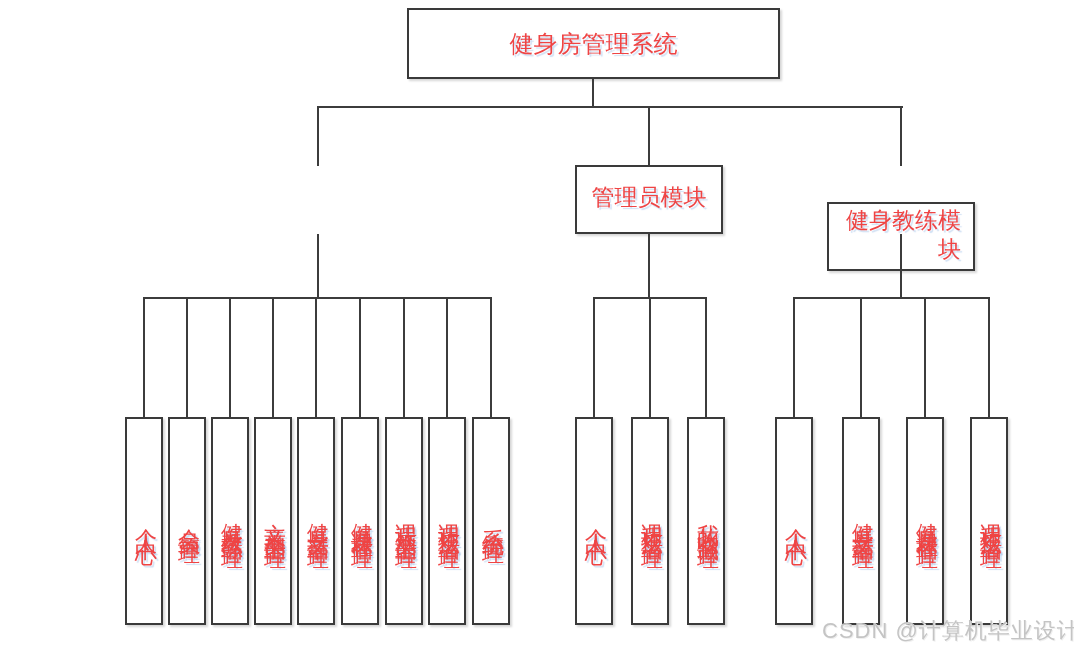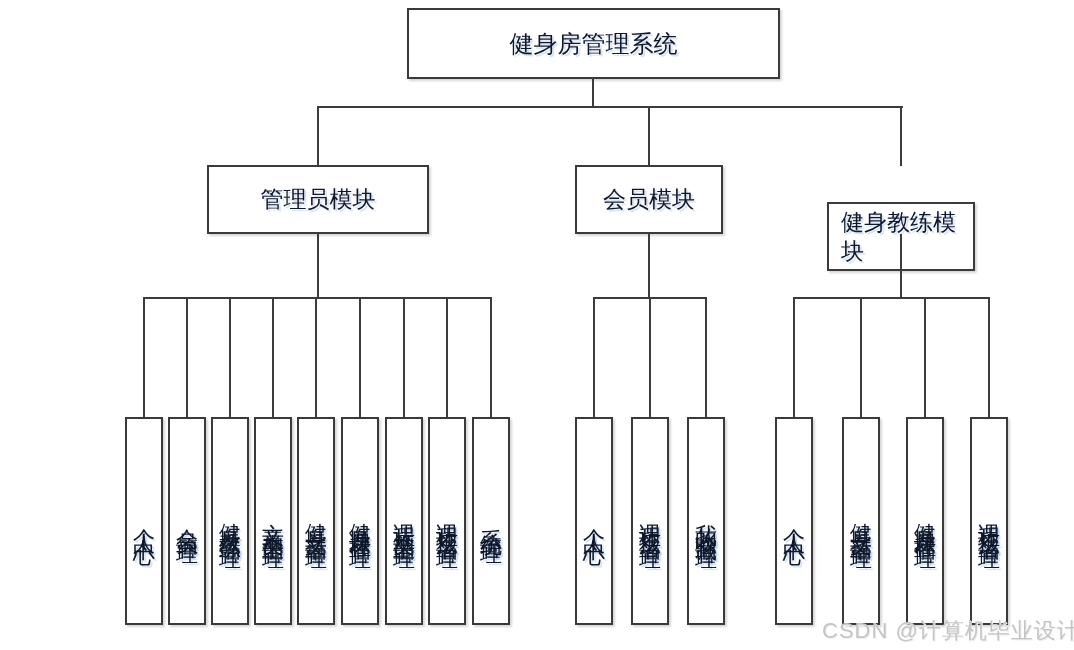--- a/index.html
+++ b/index.html
@@ -11,24 +11,25 @@
     overflow:hidden;
   }
   .box{
     position:absolute;
     box-sizing:border-box;
     background:#ffffff;
     border:2px solid #3a3a3a;
     display:flex;
     align-items:center;
     justify-content:center;
-    text-align:left;
-    color:#0f172a;
+    text-align:right;
+    color:#ef4444;
     box-shadow:2px 2px 2px rgba(110,110,110,0.28);
     text-shadow:2px 2px 1px rgba(170,198,234,0.55);
+    font-family:Liberation Mono, monospace;
   }
   .root-node{font-size:24px;}
   .module-node{font-size:23px;line-height:1.25;padding:0 12px;}
   .leaf-node{
     font-size:22px;
     writing-mode:vertical-rl;
     text-orientation:upright;
     letter-spacing:0.22em;
     line-height:1;
   }
@@ -51,22 +52,21 @@
 <div id="stage">
 
   <div class="box root-node" style="left:407px;top:8px;width:373px;height:71px;">健身房管理系统</div>
 
   <div class="vline" style="left:592px;top:79px;height:28px;"></div>
   <div class="hline" style="left:317px;top:106px;width:586px;"></div>
   <div class="vline" style="left:317px;top:106px;height:60px;"></div>
   <div class="vline" style="left:648px;top:106px;height:60px;"></div>
   <div class="vline" style="left:900px;top:106px;height:60px;"></div>
 
-  <div class="box module-node" style="left:207px;top:165px;width:222px;height:69px;">管理员模块</div>
-  <div class="box module-node" style="left:575px;top:165px;width:148px;height:69px;">会员模块</div>
+  <div class="box module-node" style="left:575px;top:165px;width:148px;height:69px;">管理员模块</div>
   <div class="box module-node" style="left:827px;top:165px;width:148px;height:69px;margin-top:37px;">健身教练模块</div>
 
   <div class="vline" style="left:317px;top:234px;height:64px;"></div>
   <div class="vline" style="left:648px;top:234px;height:64px;"></div>
   <div class="vline" style="left:900px;top:234px;height:64px;"></div>
 
   <div class="hline" style="left:143px;top:297px;width:349px;"></div>
   <div class="hline" style="left:593px;top:297px;width:114px;"></div>
   <div class="hline" style="left:793px;top:297px;width:197px;"></div>
 

